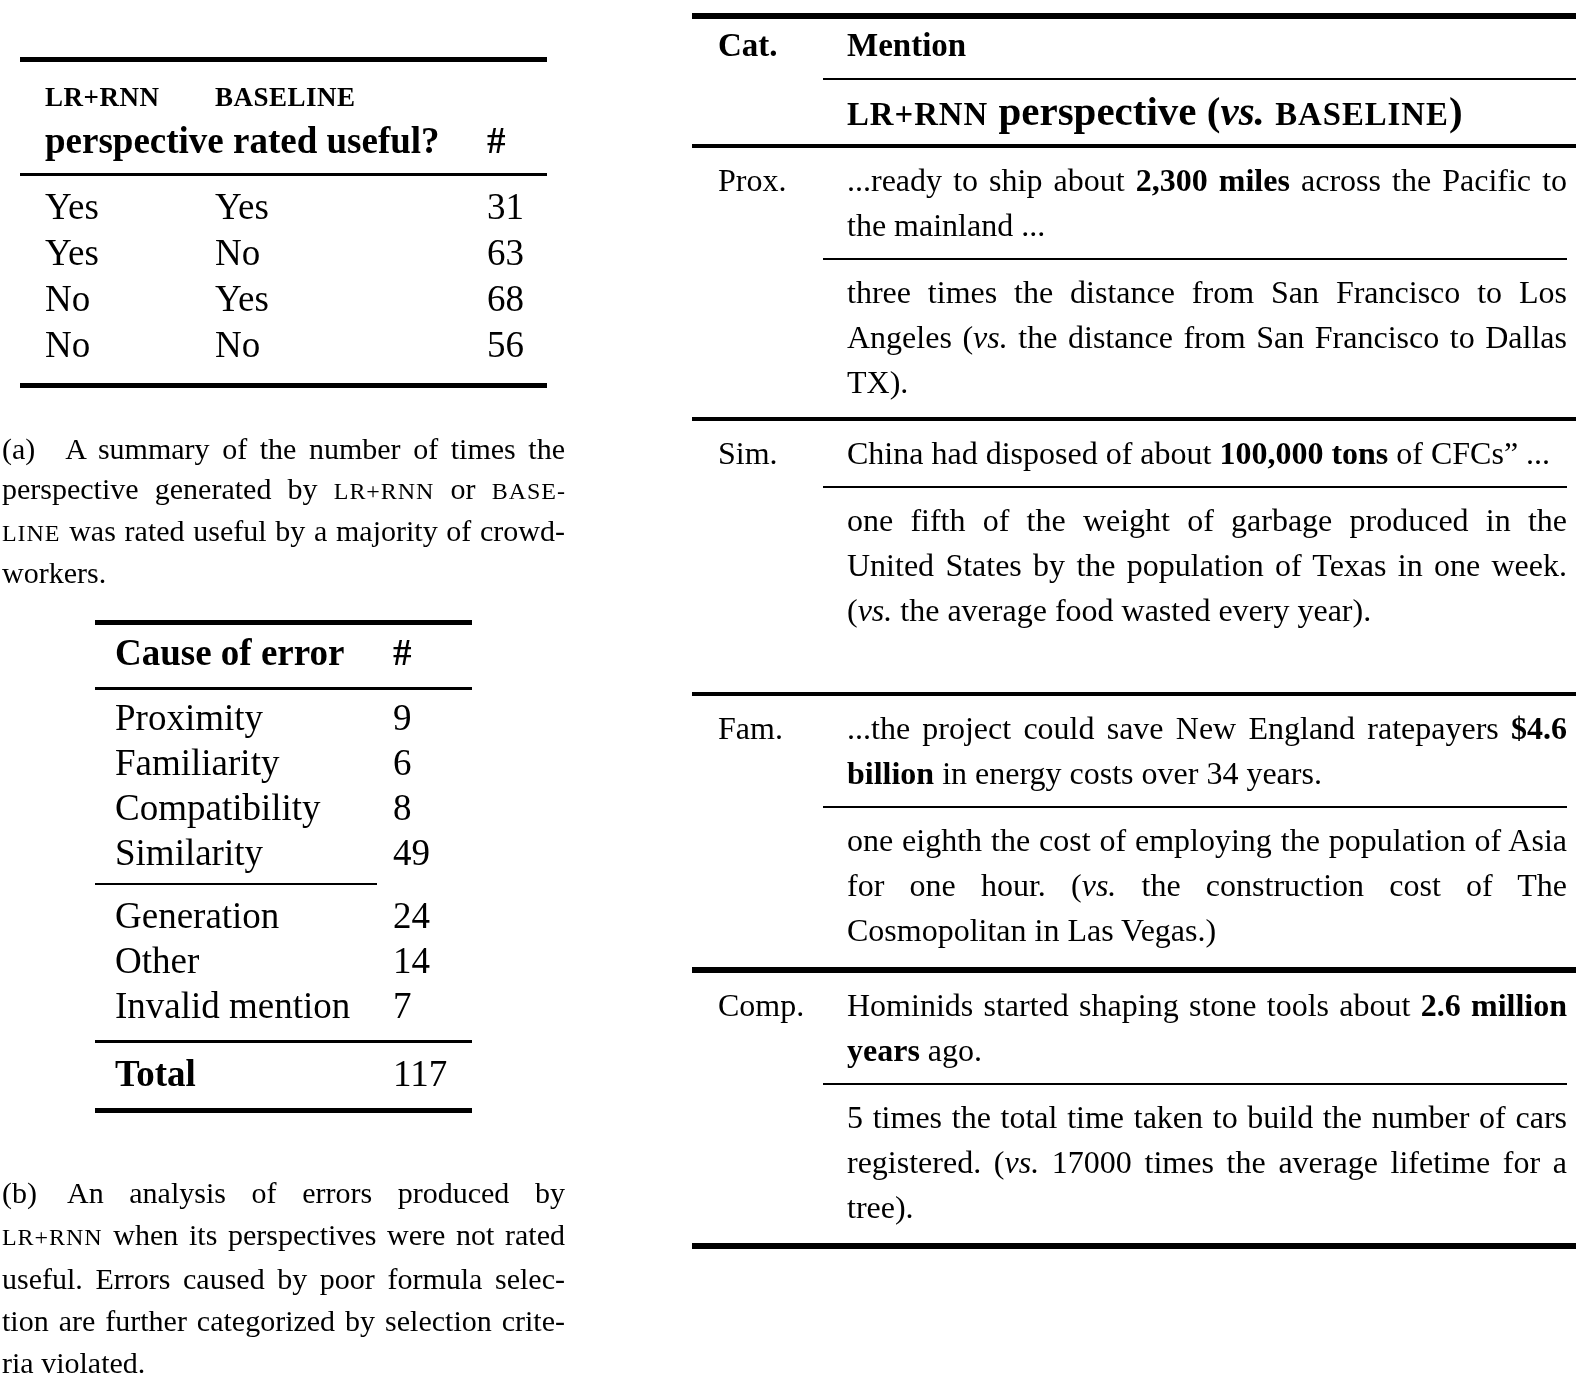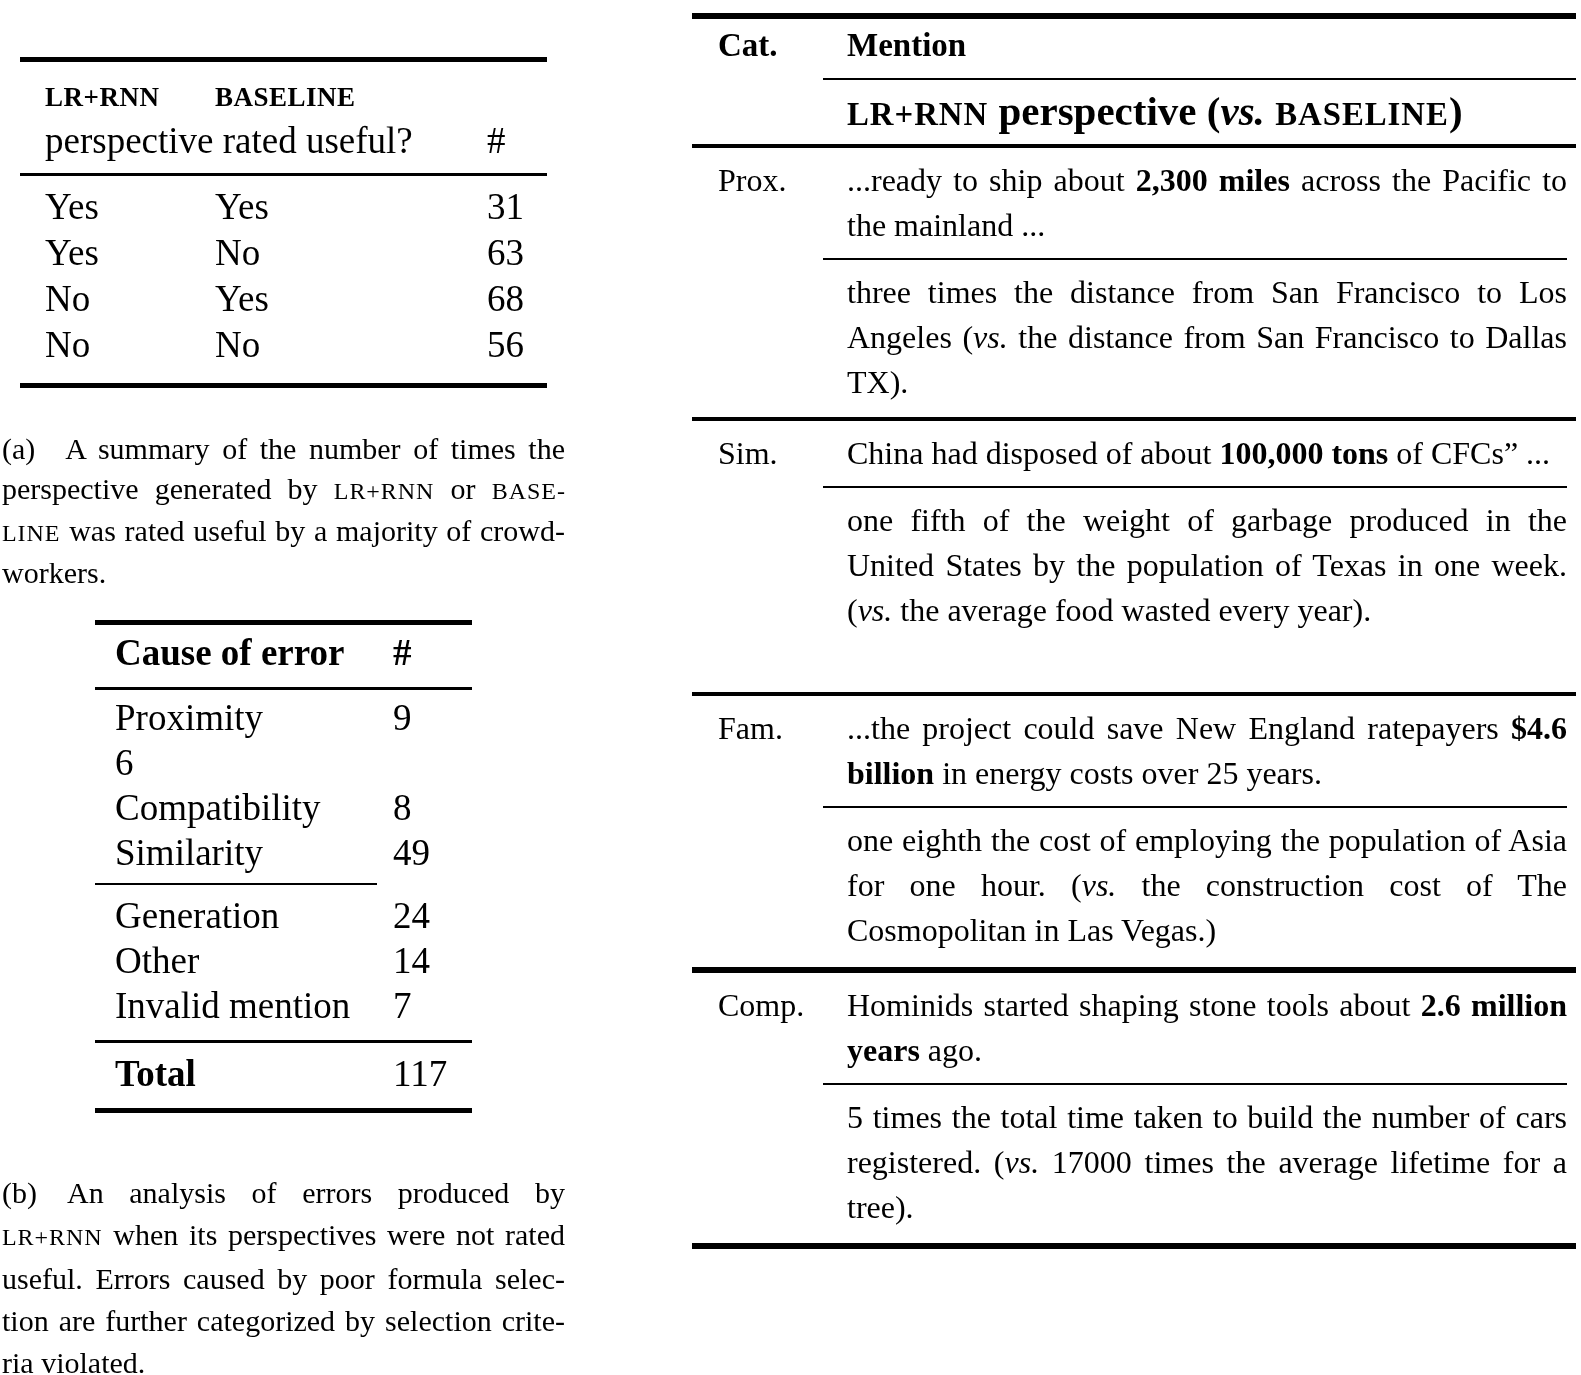--- a/index.html
+++ b/index.html
@@ -21,21 +21,21 @@
   .seg-sc  { font-size: 0.80em; letter-spacing: 0.04em; }
   .seg-bsc { font-weight: 700; font-size: 0.80em; letter-spacing: 0.03em; }
 
   
   .table-a { position: absolute; left: 20px; top: 57px; width: 527px; }
   .table-a .rule-top, .table-a .rule-bottom { height: 5px; }
   .table-a .rule-mid { height: 3px; }
   .a-header { padding: 13px 0 10px 25px; }
   .a-h1 { display: flex; line-height: 44px; font-size: 27px; font-weight: 700; letter-spacing: 0.5px; white-space: nowrap; }
   .a-h1 .a-c1 { width: 170px; }
-  .a-h2 { display: flex; line-height: 44px; font-size: 37px; font-weight: 400; white-space: nowrap; }
+  .a-h2 { display: flex; line-height: 44px; font-size: 37px; font-weight: 700; white-space: nowrap; }
   .a-h2 .a-q { width: 442px; }
   .a-body { padding: 8px 0 15px 25px; font-size: 37px; }
   .a-row { display: flex; line-height: 46px; }
   .a-row .a-c1 { width: 170px; }
   .a-row .a-c2 { width: 272px; }
 
   
   .caption { position: absolute; font-size: 30px; text-align: justify; }
   .caption-a { left: 2px; top: 399px; width: 563px; line-height: 40px; }
   .caption-b { left: 2px; top: 1142px; width: 563px; line-height: 42px; }
@@ -122,20 +122,21 @@
       <span class="b-col1">Cause of error</span>
       <span class="b-col2">#</span>
     </div>
     <div class="rule rule-mid"></div>
     <div class="b-group1">
       <div class="b-row">
         <span class="b-col1">Proximity</span>
         <span class="b-col2">9</span>
       </div>
       <div class="b-row">
+        <span class="b-col1">Familiarity</span>
         <span class="b-col2">6</span>
       </div>
       <div class="b-row">
         <span class="b-col1">Compatibility</span>
         <span class="b-col2">8</span>
       </div>
       <div class="b-row">
         <span class="b-col1">Similarity</span>
         <span class="b-col2">49</span>
       </div>
@@ -191,21 +192,21 @@
         <p class="c-m"><span class="seg-n">China had disposed of about </span><span class="seg-b">100,000 tons</span><span class="seg-n"> of CFCs” ...</span></p>
         <div class="c-cmid2"></div>
         <p class="c-m"><span class="seg-n">one fifth of the weight of garbage produced in the United States by the population of Texas in one week. (</span><span class="seg-i">vs.</span><span class="seg-n"> the average food wasted every year).</span></p>
       </div>
     </div>
     <div class="c-rule-full stretch"></div>
 
     <div class="c-row">
       <div class="c-cat">Fam.</div>
       <div class="c-cell">
-        <p class="c-m"><span class="seg-n">...the project could save New England ratepay­ers </span><span class="seg-b">$4.6 billion</span><span class="seg-n"> in energy costs over 25 years.</span></p>
+        <p class="c-m"><span class="seg-n">...the project could save New England ratepay­ers </span><span class="seg-b">$4.6 billion</span><span class="seg-n"> in energy costs over 34 years.</span></p>
         <div class="c-cmid2"></div>
         <p class="c-m"><span class="seg-n">one eighth the cost of employing the population of Asia for one hour. (</span><span class="seg-i">vs.</span><span class="seg-n"> the construction cost of The Cosmopolitan in Las Vegas.)</span></p>
       </div>
     </div>
     <div class="c-rule-full thick"></div>
 
     <div class="c-row">
       <div class="c-cat">Comp.</div>
       <div class="c-cell">
         <p class="c-m"><span class="seg-n">Hominids started shaping stone tools about </span><span class="seg-b">2.6 million years</span><span class="seg-n"> ago.</span></p>

